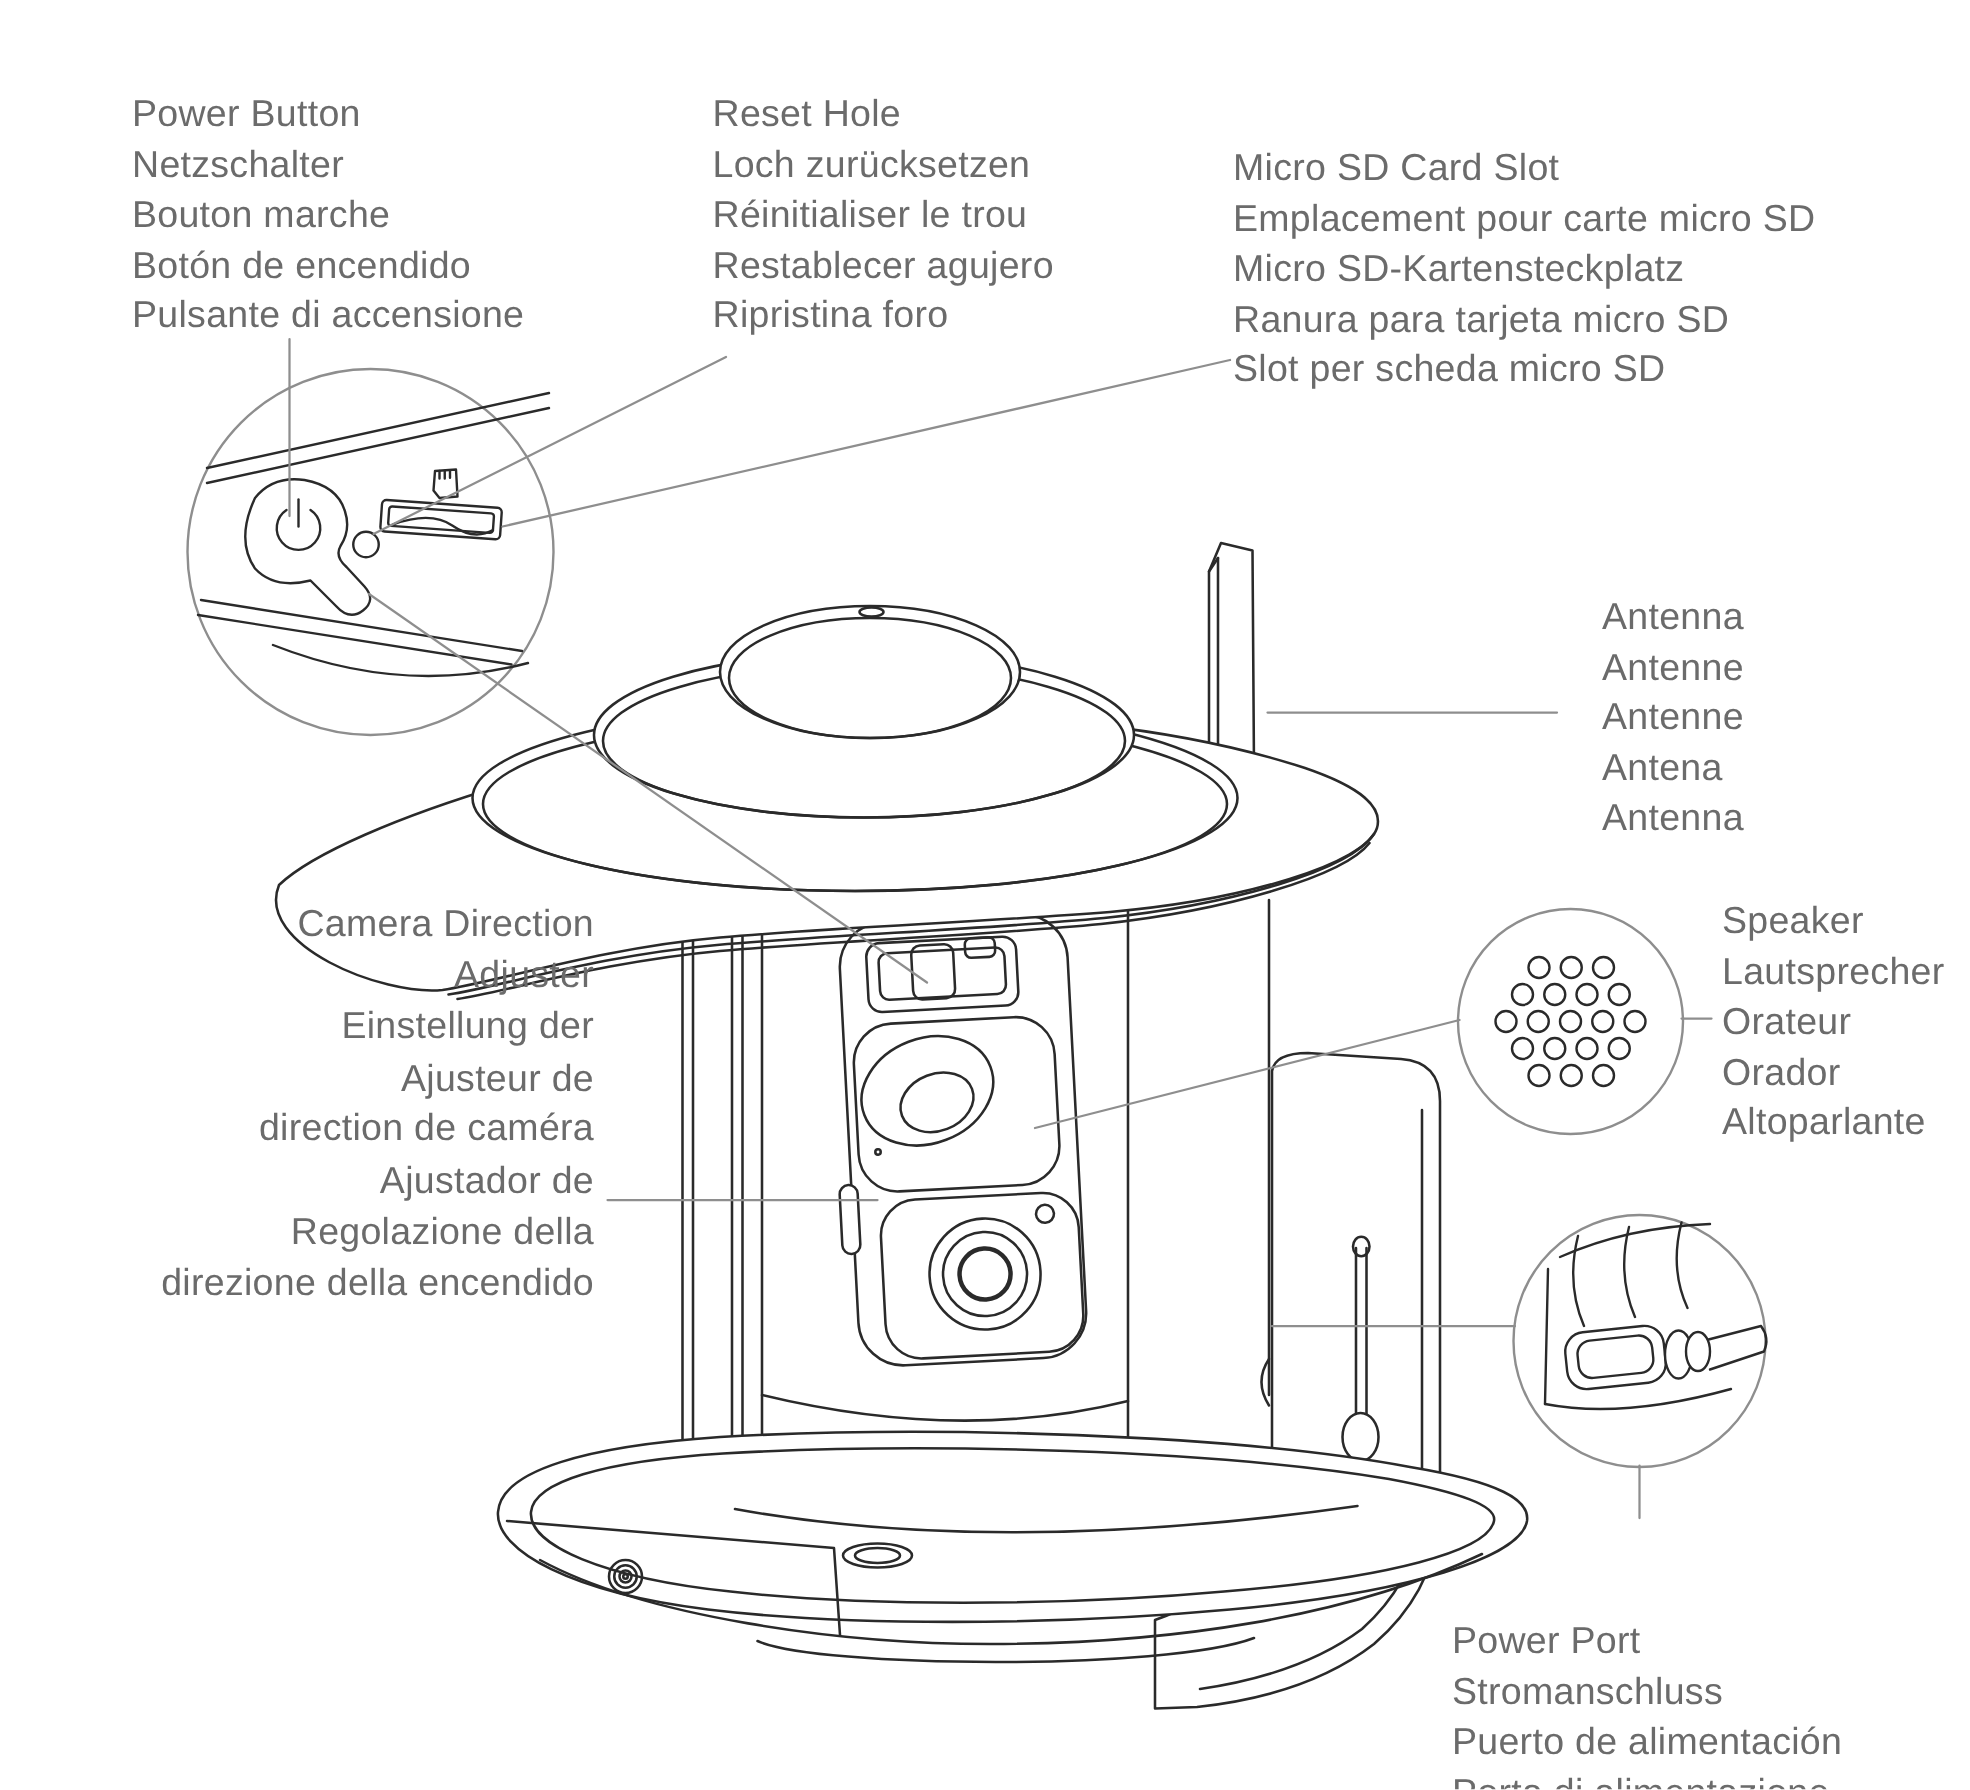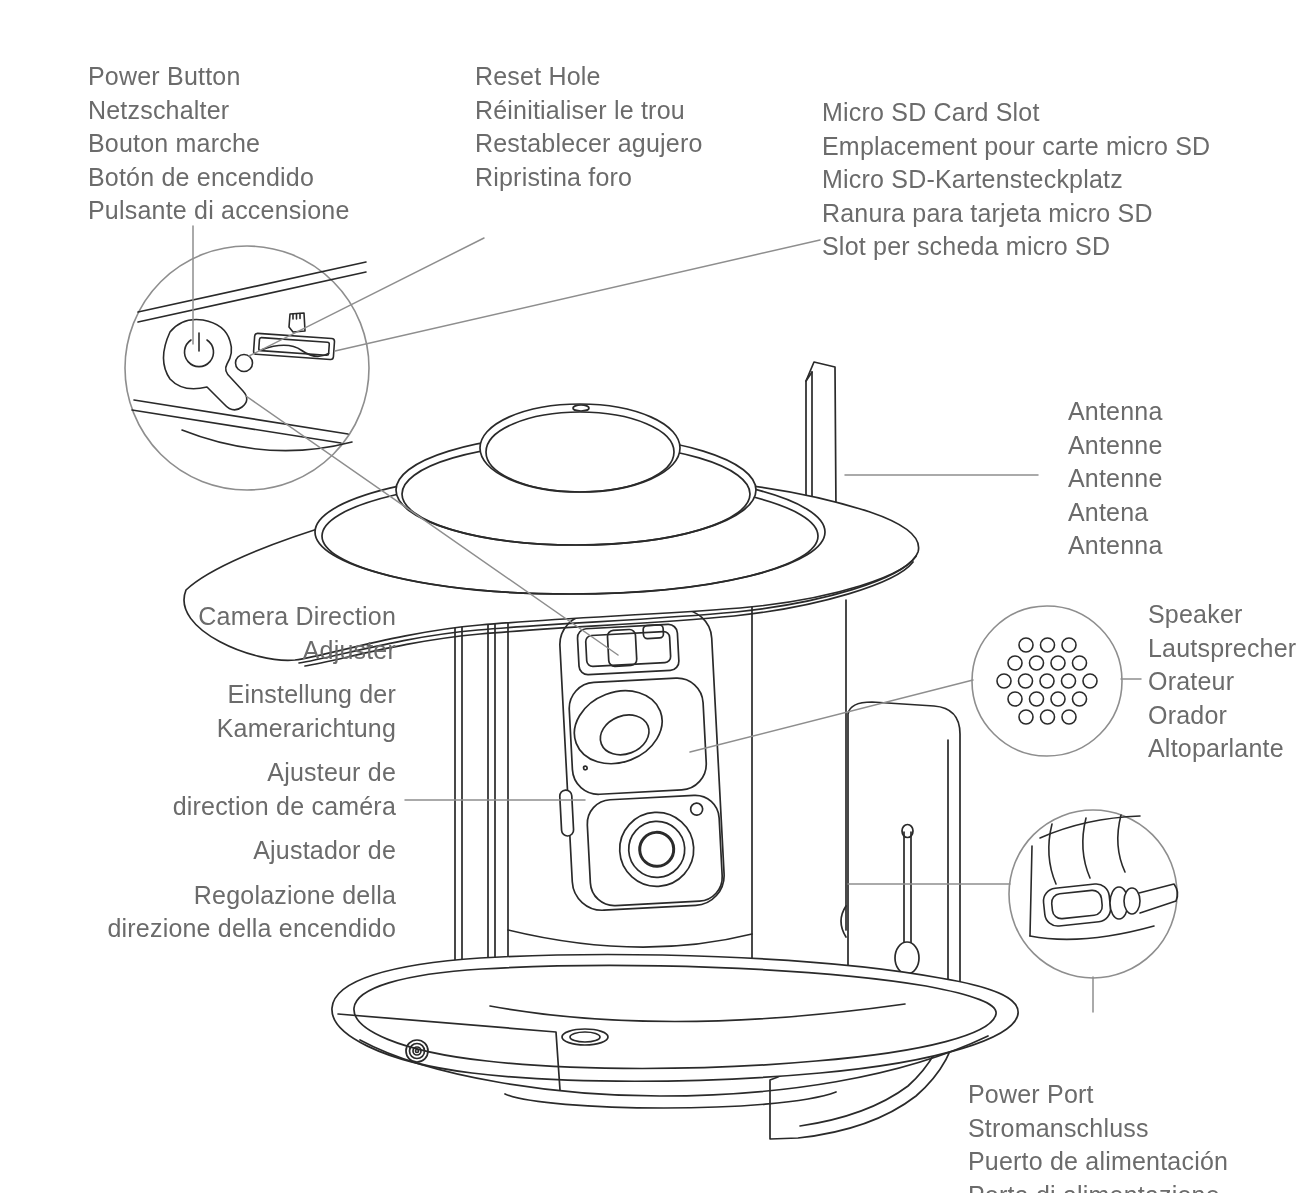--- a/index.html
+++ b/index.html
@@ -13,21 +13,21 @@
   #art{position:absolute;left:0;top:0;}
   .label{
     position:absolute;
     font-size:25px;
     line-height:33.5px;
     color:#6b6b6b;
     white-space:nowrap;
     letter-spacing:0.2px;
   }
   .label.right{text-align:right;}
-  .label .gap{margin-top:11px;}
+  .label .gap{margin-top:1px;}
 </style>
 </head>
 <body>
 
 <div id="canvas">
 
   <svg id="art" width="1313" height="1193" viewBox="0 0 1313 1193">
 
     <g stroke="#2a2a2a" fill="none" stroke-width="1.7" stroke-linecap="round" stroke-linejoin="round">
 
@@ -204,20 +204,21 @@
   <div class="label" style="left:88px;top:60px;">
     <div>Power Button</div>
     <div>Netzschalter</div>
     <div>Bouton marche</div>
     <div>Botón de encendido</div>
     <div>Pulsante di accensione</div>
   </div>
 
   <div class="label" style="left:475px;top:60px;">
     <div>Reset Hole</div>
+    <div>Loch zurücksetzen</div>
     <div>Réinitialiser le trou</div>
     <div>Restablecer agujero</div>
     <div>Ripristina foro</div>
   </div>
 
   <div class="label" style="left:822px;top:60px;margin-top:36px;">
     <div>Micro SD Card Slot</div>
     <div>Emplacement pour carte micro SD</div>
     <div>Micro SD-Kartensteckplatz</div>
     <div>Ranura para tarjeta micro SD</div>
@@ -237,21 +238,20 @@
     <div>Lautsprecher</div>
     <div>Orateur</div>
     <div>Orador</div>
     <div>Altoparlante</div>
   </div>
 
   <div class="label right" style="left:36px;top:600px;width:360px;">
     <div>Camera Direction</div>
     <div>Adjuster</div>
     <div class="gap">Einstellung der</div>
-    <div>Kamerarichtung</div>
     <div class="gap">Ajusteur de</div>
     <div>direction de caméra</div>
     <div class="gap">Ajustador de</div>
     <div class="gap">Regolazione della</div>
     <div>direzione della encendido</div>
   </div>
 
   <div class="label" style="left:968px;top:1078px;">
     <div>Power Port</div>
     <div>Stromanschluss</div>

